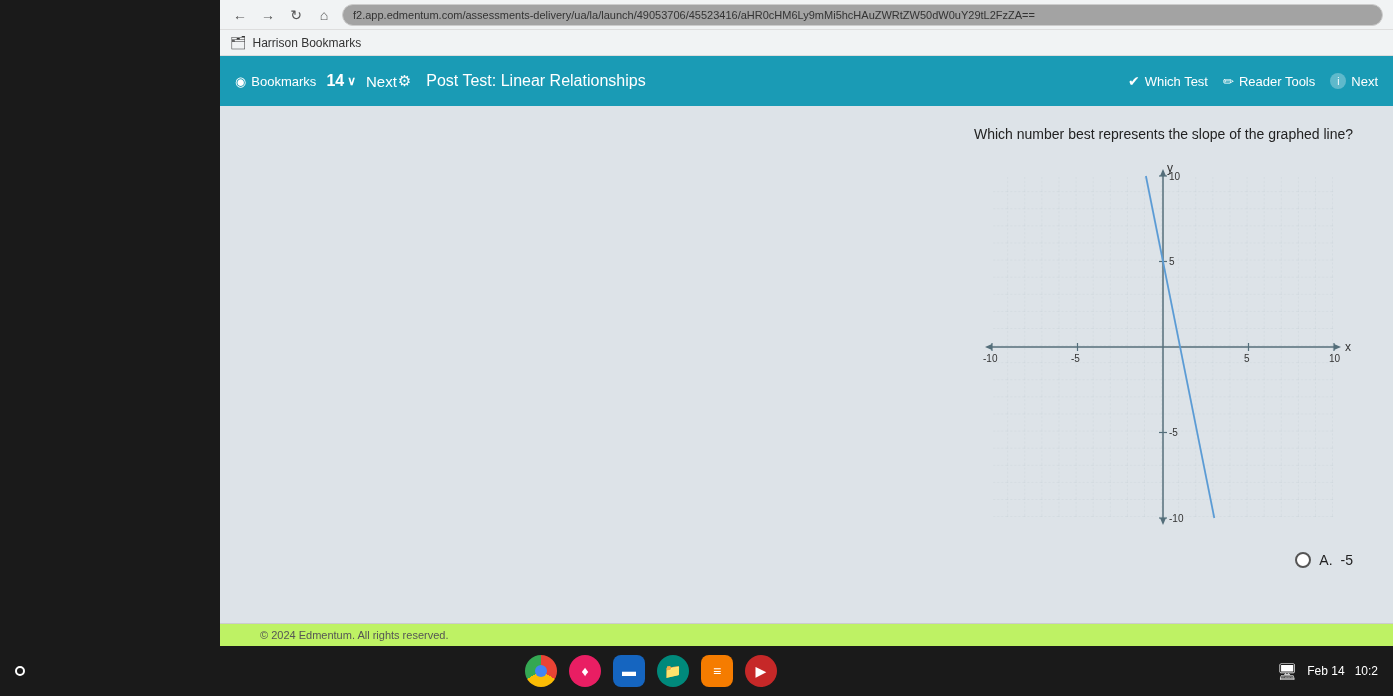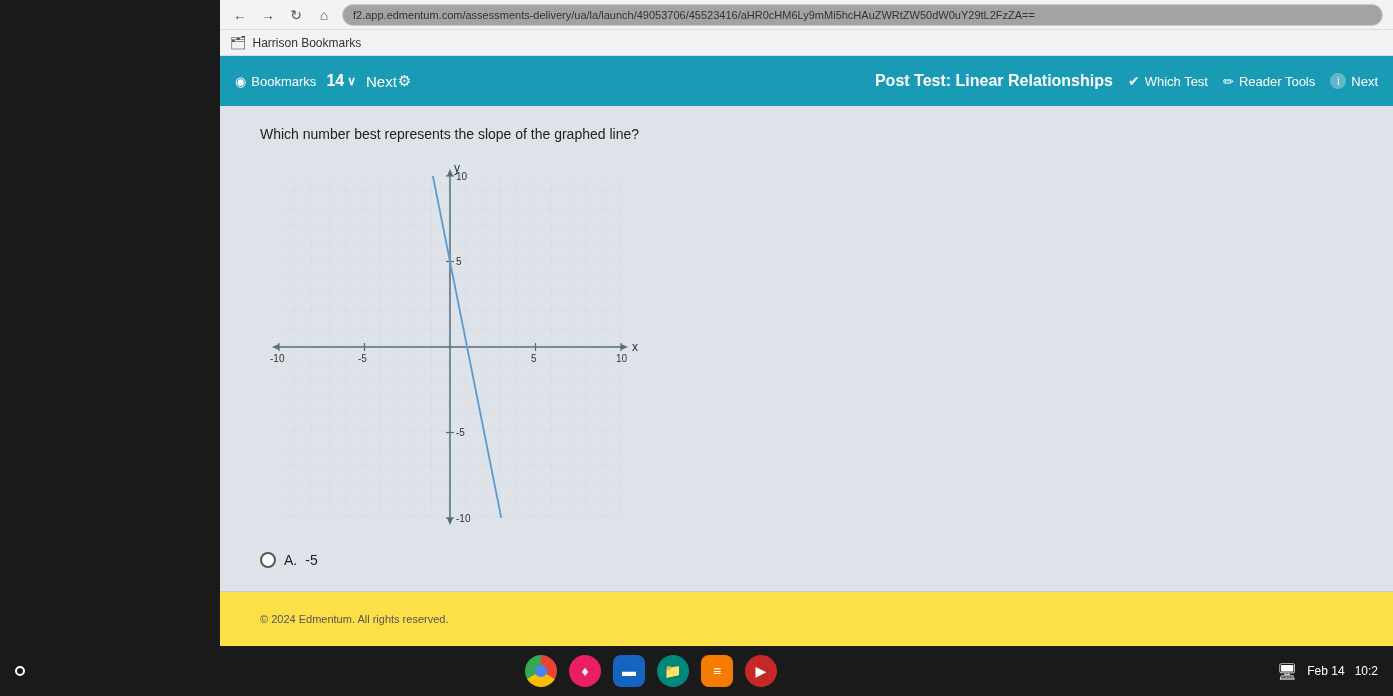--- a/index.html
+++ b/index.html
@@ -89,23 +89,23 @@
       gap: 15px;
       color: white;
     }
     .toolbar-left {
       display: flex;
       align-items: center;
       gap: 10px;
     }
     .toolbar-title {
       flex: 1;
-      text-align: right;
+      text-align: left;
       font-size: 16px;
-      font-weight: bold;
+      font-weight: normal;
       color: white;
     }
     .toolbar-right {
       display: flex;
       align-items: center;
       gap: 15px;
     }
     .toolbar-btn {
       display: flex;
       align-items: center;
@@ -126,21 +126,21 @@
     }
 
     
     .question-area {
       flex: 1;
       padding: 20px 40px;
       background: #dde3e8;
       overflow-y: auto;
       display: flex;
       flex-direction: column;
-      align-items: flex-start;
+      align-items: flex-end;
     }
     .question-text {
       font-size: 14px;
       color: #222;
       margin-bottom: 15px;
     }
 
     
     .graph-container {
       background: transparent;
@@ -173,22 +173,22 @@
       width: 16px;
       height: 16px;
       border-radius: 50%;
       border: 2px solid #555;
       background: white;
       flex-shrink: 0;
     }
 
     
     .footer {
-      background: #fde047;
-      padding: 21px 40px;
+      background: #bef264;
+      padding: 5px 40px;
       font-size: 11px;
       color: #555;
       border-top: 1px solid #ccc;
     }
 
     
     .left-panel {
       position: absolute;
       top: 0;
       left: 0;

